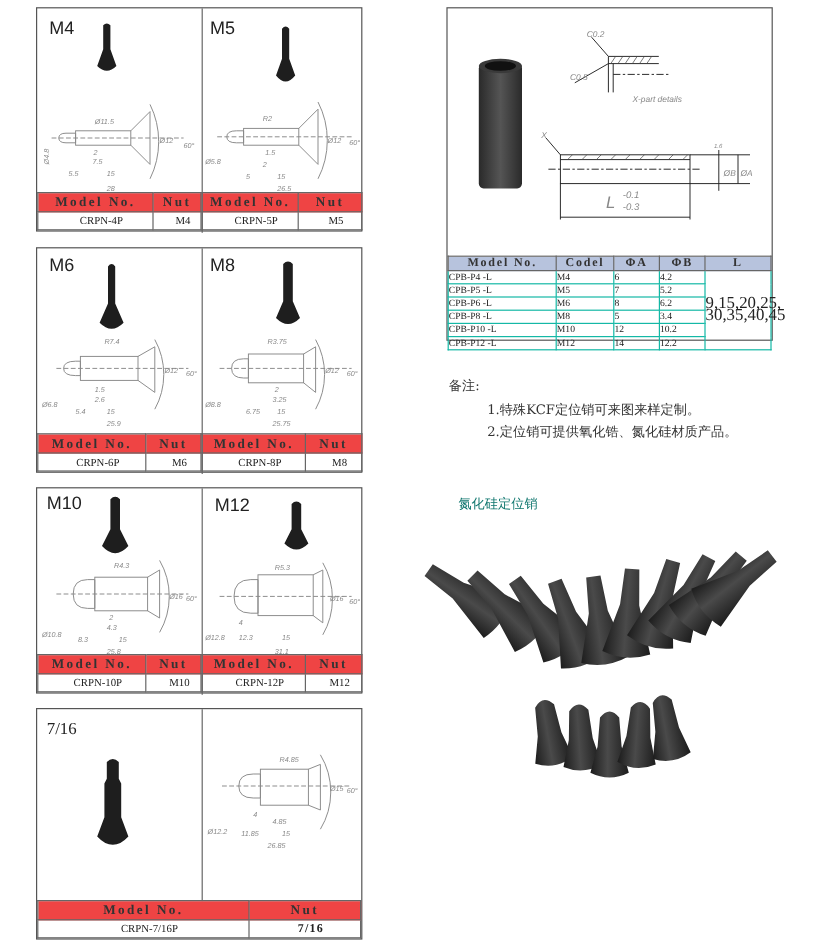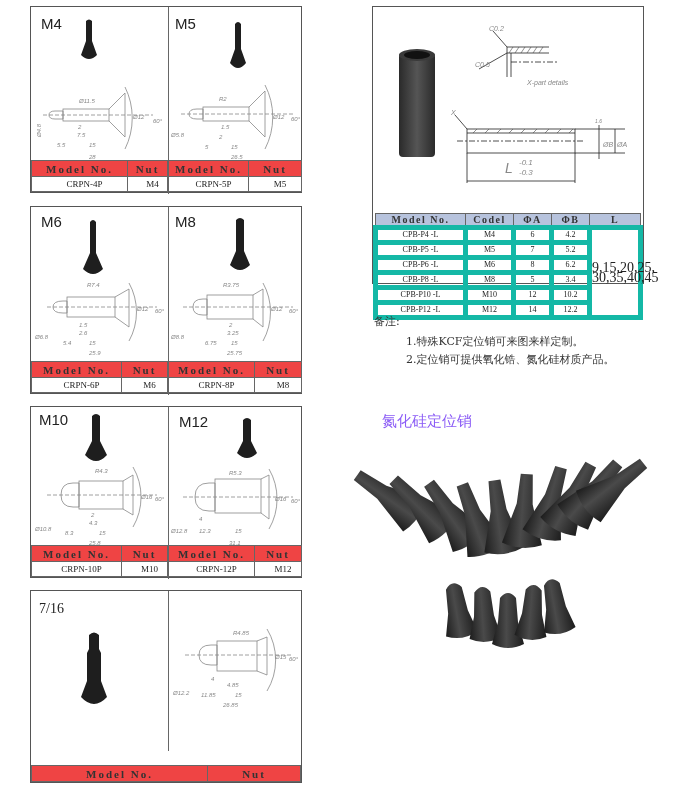--- a/index.html
+++ b/index.html
@@ -11,23 +11,23 @@
   .size-label.serif { font-family: "Liberation Serif", serif; }
   .spec-table { position: absolute; left: 0; right: 0; bottom: 0; border-collapse: collapse; width: 100%; table-layout: fixed; }
   .spec-table th { background: #ef4444; font-size: 11px; letter-spacing: 2px; font-weight: bold; color: #333;
                    height: 16px; border: 1px solid #666; text-align: center; font-family: "Liberation Serif", serif; }
   .spec-table td { font-size: 9px; height: 15px; border: 1px solid #666; text-align: center; padding-left: 10px; }
   .photo { position: absolute; }
   .drawing { position: absolute; }
   svg text { font-family: "Liberation Sans", sans-serif; fill: #888; font-style: italic; }
   .bush-table { position: absolute; border-collapse: collapse; table-layout: fixed; }
   .bush-table th { background: #b7c3dd; font-size: 10px; letter-spacing: 1.5px; height: 11px; border: 1px solid #666; font-weight: bold; color: #333; }
-  .bush-table td { font-size: 8px; height: 11px; border: 5px solid #14b8a6; text-align: center; line-height: 10px; }
+  .bush-table td { font-size: 8px; height: 11px; border: 1px solid #14b8a6; line-height: 10px; }
   .notes { position: absolute; font-family: "DejaVu Serif", serif; font-size: 11px; color: #333; }
-  .section-title { position: absolute; font-family: "DejaVu Sans", sans-serif; font-size: 15px; color: #8b5cf6; }
+  .section-title { position: absolute; font-family: "DejaVu Sans", sans-serif; font-size: 11px; color: #0f766e; }
 </style>
 </head>
 <body>
 
 <div class="card" style="left:30px;top:6px;width:272px;height:187px;">
   <div class="divider" style="left:137px;height:187px;"></div>
   <div class="size-label" style="left:10px;top:8px;">M4</div>
   <div class="size-label" style="left:144px;top:8px;">M5</div>
 
   <svg class="photo" style="left:48px;top:12px;" width="20" height="44" viewBox="0 0 20 44">
@@ -265,20 +265,24 @@
     <text x="30" y="72" font-size="6">11.85</text>
     <text x="64" y="72" font-size="6">15</text>
     <text x="52" y="82" font-size="6">26.85</text>
     <text x="2" y="70" font-size="6">Ø12.2</text>
   </svg>
   <table class="spec-table">
     <tbody>
         <tr>
           <th style="width:176px;">Model  No.</th>
           <th>Nut</th>
+        </tr>
+    <tr>
+          <td>CRPN-7/16P</td>
+          <td style="font-size:10px;font-weight:bold;letter-spacing:1px;">7/16</td>
         </tr>
   </tbody>
     </table>
 </div>
 
 <div class="card" style="left:372px;top:6px;width:272px;height:278px;">
   <svg class="photo" style="left:24px;top:40px;" width="40" height="116" viewBox="0 0 40 116">
     <defs>
         <linearGradient id="tg" x1="0" x2="1">
           <stop offset="0" stop-color="#2a2a2a"></stop>

